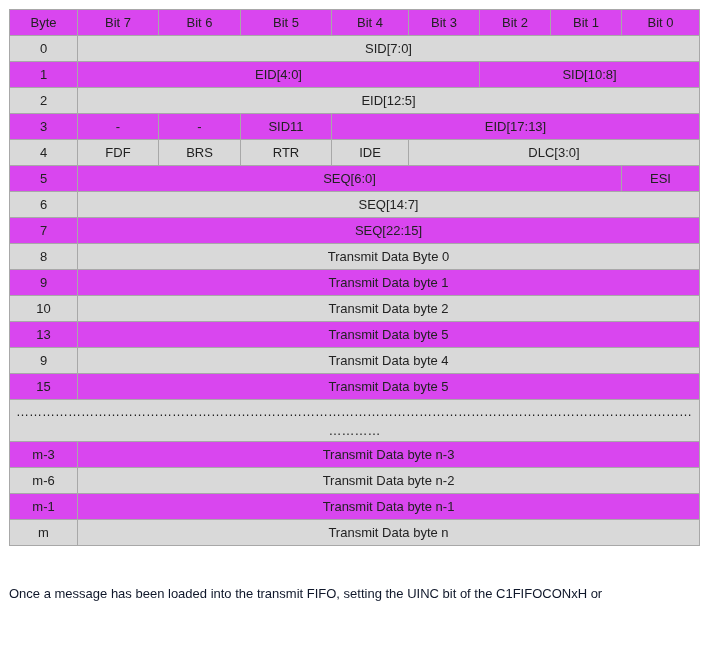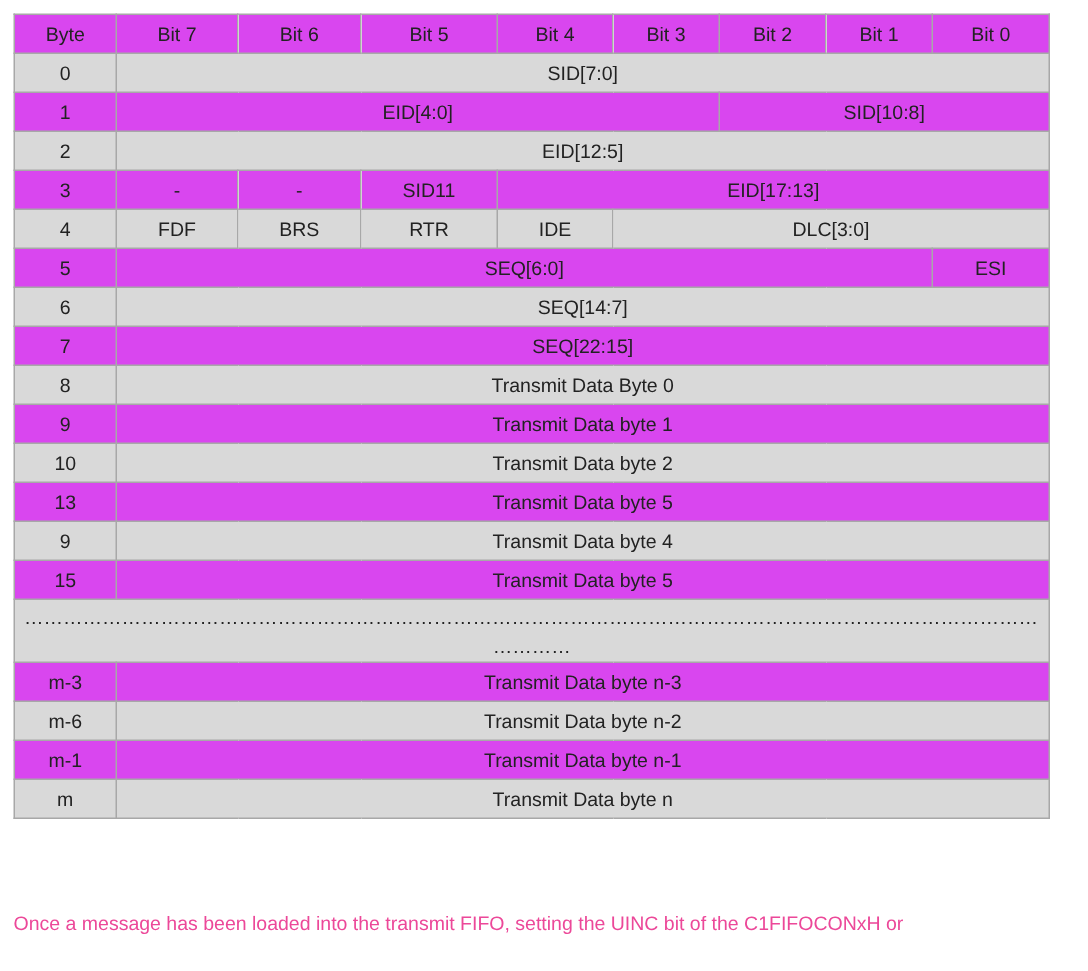--- a/index.html
+++ b/index.html
@@ -51,25 +51,25 @@
       letter-spacing: 0px;
       text-align: left;
     }
     .dots-short {
       display: block;
       text-align: center;
     }
     .note {
       position: absolute;
       left: 9px;
-      top: 607px;
+      top: 585px;
       width: 700px;
       font-size: 13px;
       line-height: 18px;
-      color: #ec4899;
+      color: #0f172a;
     }
   </style>
 </head>
 <body>
 
 <table class="reg-table">
   <colgroup>
     <col style="width:68px">
     <col style="width:81px">
     <col style="width:82px">

